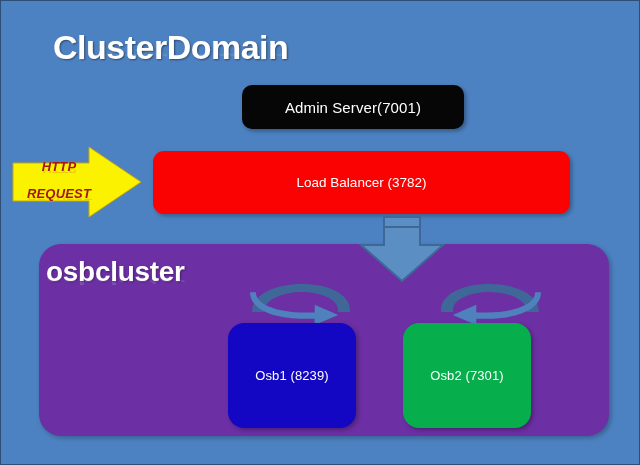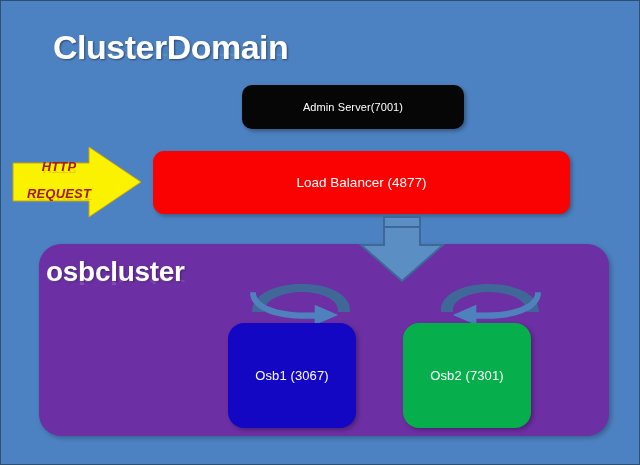--- a/index.html
+++ b/index.html
@@ -65,21 +65,21 @@
     height: 44px;
     background: #060606;
     border-radius: 10px;
     box-shadow: 2px 2px 4px rgba(0,0,0,0.35);
     display: flex;
     align-items: center;
     justify-content: center;
   }
   #admin-server .node-label {
     color: #ffffff;
-    font-size: 11px;
+    font-size: 15px;
     letter-spacing: 0.1px;
   }
 
   
   #load-balancer {
     position: absolute;
     left: 152px;
     top: 150px;
     width: 417px;
     height: 63px;
@@ -242,21 +242,21 @@
     </svg>
     <div class="http-text-layer">
       <div class="http-line">HTTP</div>
       <div class="http-reflect">HTTP</div>
       <div class="http-line">REQUEST</div>
       <div class="http-reflect">REQUEST</div>
     </div>
   </div>
 
   <div id="load-balancer">
-    <span class="node-label">Load Balancer (4877)</span>
+    <span class="node-label">Load Balancer (3782)</span>
   </div>
 
   <div id="cluster-box"></div>
 
   <div id="down-arrow">
     <svg width="90" height="68" viewBox="0 0 90 68">
       <polygon points="27,2 63,2 63,30 86,30 45,66 4,30 27,30" fill="#5b8fc4" stroke="#3f6899" stroke-width="2"></polygon>
       <line x1="27" y1="12" x2="63" y2="12" stroke="#3f6899" stroke-width="2"></line>
     </svg>
   </div>
@@ -280,20 +280,20 @@
   <div class="loop-arrow" id="loop-arrow-osb2">
     <svg width="112" height="56" viewBox="0 0 112 56">
       <path d="M6,30 C6,12 30,2 56,2 C82,2 104,12 104,28 L104,30 L92,30 L92,28
                C92,17 74,10 56,10 C38,10 18,17 18,30 Z" fill="#3f6899"></path>
       <path d="M6,26 C6,42 28,52 56,52 L66,52 L66,42 L90,55 L66,68 L66,60 L56,60
                C24,60 0,48 0,26 Z" fill="#4f81bd" transform="translate(4,-10) scale(0.98,0.78)"></path>
     </svg>
   </div>
 
   <div class="managed-server" id="osb1">
-    <span class="node-label">Osb1 (3067)</span>
+    <span class="node-label">Osb1 (8239)</span>
   </div>
 
   <div class="managed-server" id="osb2">
     <span class="node-label">Osb2 (7301)</span>
   </div>
 
 </div>
 
 </body></html>

